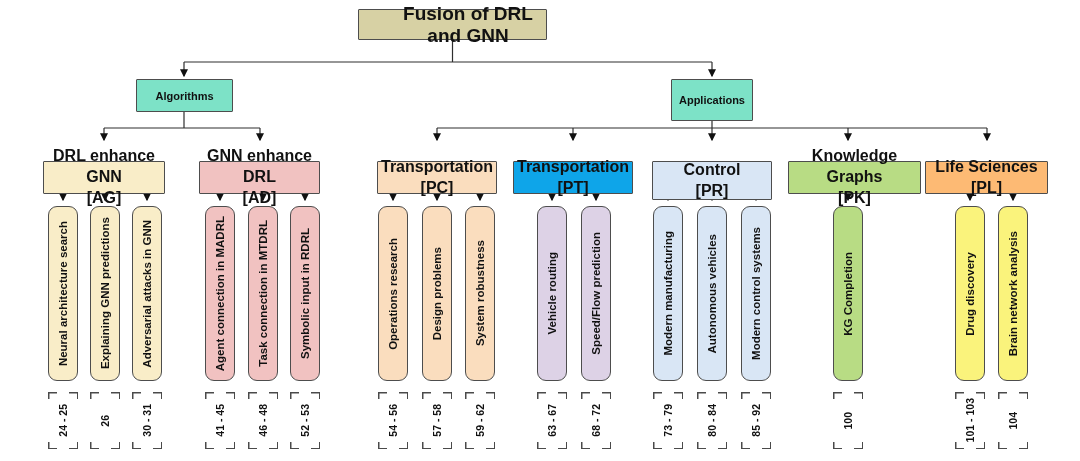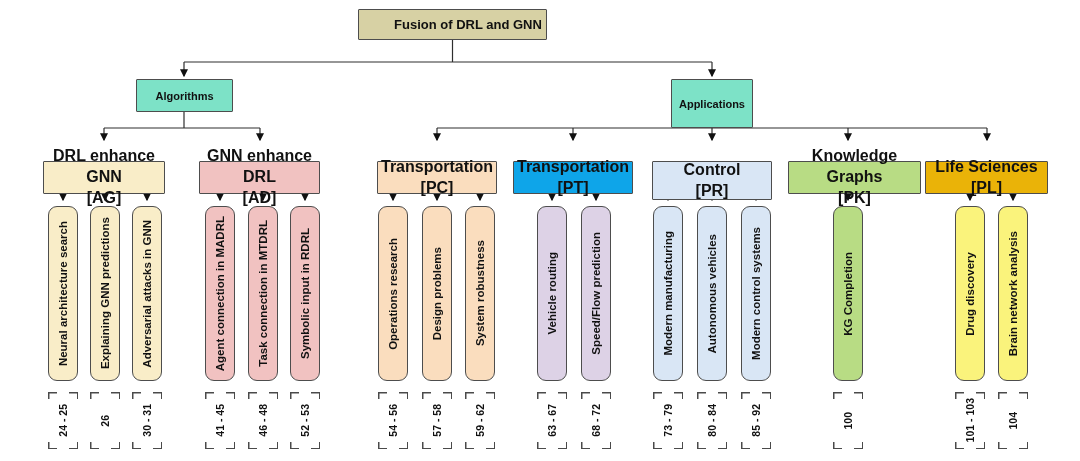--- a/index.html
+++ b/index.html
@@ -7,21 +7,21 @@
   #diagram{
     position:relative;width:1080px;height:461px;background:#ffffff;
     font-family:"Liberation Sans",sans-serif;color:#111;overflow:hidden;
   }
   #wires{position:absolute;left:0;top:0;pointer-events:none;}
   .node{
     position:absolute;box-sizing:border-box;border:1px solid #4d4d4d;
     display:flex;flex-direction:column;align-items:center;justify-content:center;
     text-align:center;font-weight:bold;border-radius:1px;
   }
-  .lvl1{font-size:13px;padding-left:31px;}
+  .lvl1{font-size:19px;padding-left:31px;}
   .lvl2{font-size:11px;}
   .lvl3{font-size:16px;line-height:1.3;margin-top:18px;}
   .vbox{
     position:absolute;top:206px;width:30px;height:175px;box-sizing:border-box;
     border:1px solid #4d4d4d;border-radius:9px;
     display:flex;align-items:center;justify-content:center;
   }
   .vbox .vt{
     writing-mode:vertical-rl;transform:rotate(180deg);
     font-weight:bold;font-size:11.5px;white-space:nowrap;
@@ -95,21 +95,21 @@
     </g>
   </svg>
 
   <div class="node lvl1" style="left: 358px; top: 9px; width: 189px; height: 31px; background-color: rgb(215, 209, 164);">
     <span>Fusion of DRL and GNN</span>
   </div>
 
   <div class="node lvl2" style="left: 136px; top: 79px; width: 97px; height: 33px; background-color: rgb(125, 226, 199);">
     <span>Algorithms</span>
   </div>
-  <div class="node lvl2" style="left: 671px; top: 79px; width: 82px; height: 49px; background-color: rgb(125, 226, 199);">
+  <div class="node lvl2" style="left: 671px; top: 79px; width: 82px; height: 42px; background-color: rgb(125, 226, 199);">
     <span>Applications</span>
   </div>
 
   <div class="node lvl3" style="left: 43px; top: 143px; width: 122px; height: 33px; background-color: rgb(249, 237, 200);">
     <span>DRL enhance GNN</span>
     <span>[AG]</span>
   </div>
   <div class="node lvl3" style="left: 199px; top: 143px; width: 121px; height: 33px; background-color: rgb(241, 194, 193);">
     <span>GNN enhance DRL</span>
     <span>[AD]</span>
@@ -123,21 +123,21 @@
     <span>[PT]</span>
   </div>
   <div class="node lvl3" style="left: 652px; top: 143px; width: 120px; height: 39px; background-color: rgb(217, 230, 245);">
     <span>Control</span>
     <span>[PR]</span>
   </div>
   <div class="node lvl3" style="left: 788px; top: 143px; width: 133px; height: 33px; background-color: rgb(184, 220, 132);">
     <span>Knowledge Graphs</span>
     <span>[PK]</span>
   </div>
-  <div class="node lvl3" style="left: 925px; top: 143px; width: 123px; height: 33px; background-color: #eab308;">
+  <div class="node lvl3" style="left: 925px; top: 143px; width: 123px; height: 33px; background-color: #fdba74;">
     <span>Life Sciences</span>
     <span>[PL]</span>
   </div>
 
   <div class="vbox" style="left: 48px; background-color: rgb(249, 237, 200);">
     <span class="vt">Neural architecture search</span>
     </div>
   <div class="vbox" style="left: 90px; background-color: rgb(249, 237, 200);">
     <span class="vt">Explaining GNN predictions</span>
     </div>

